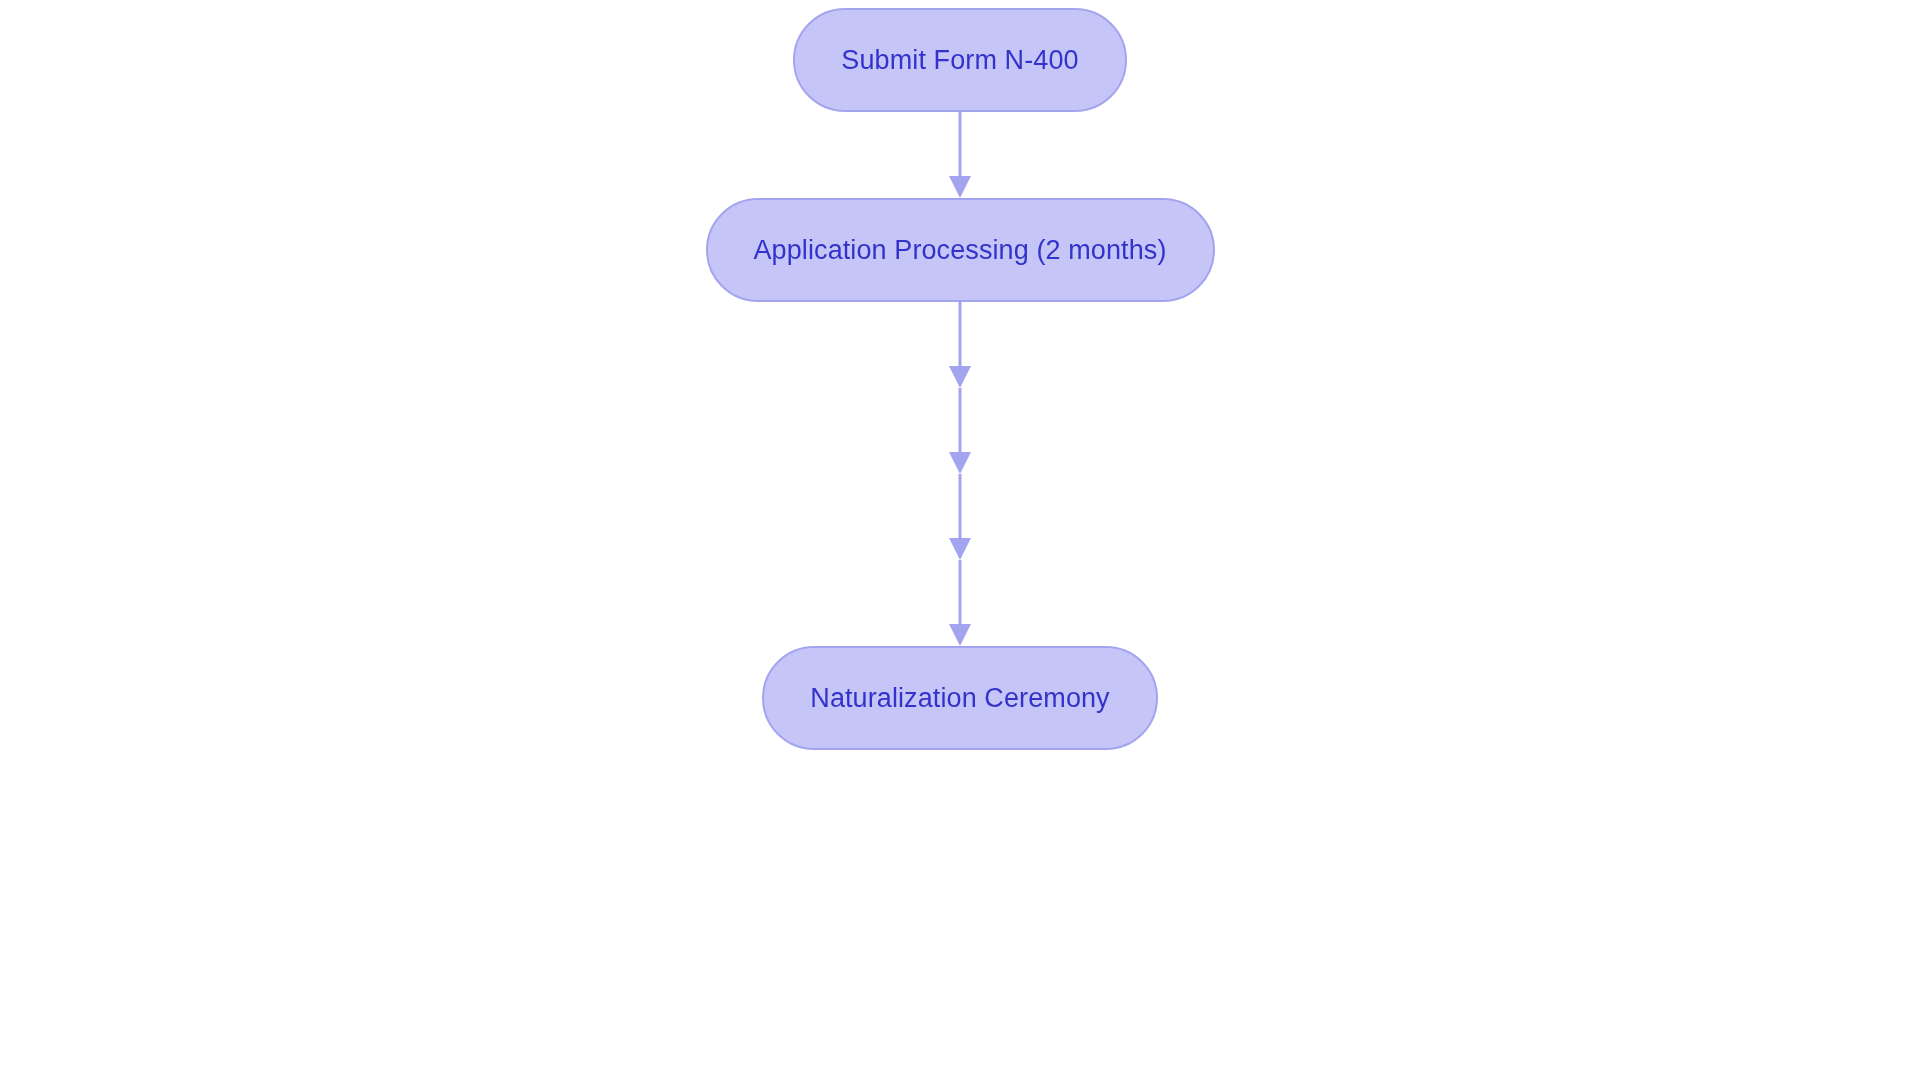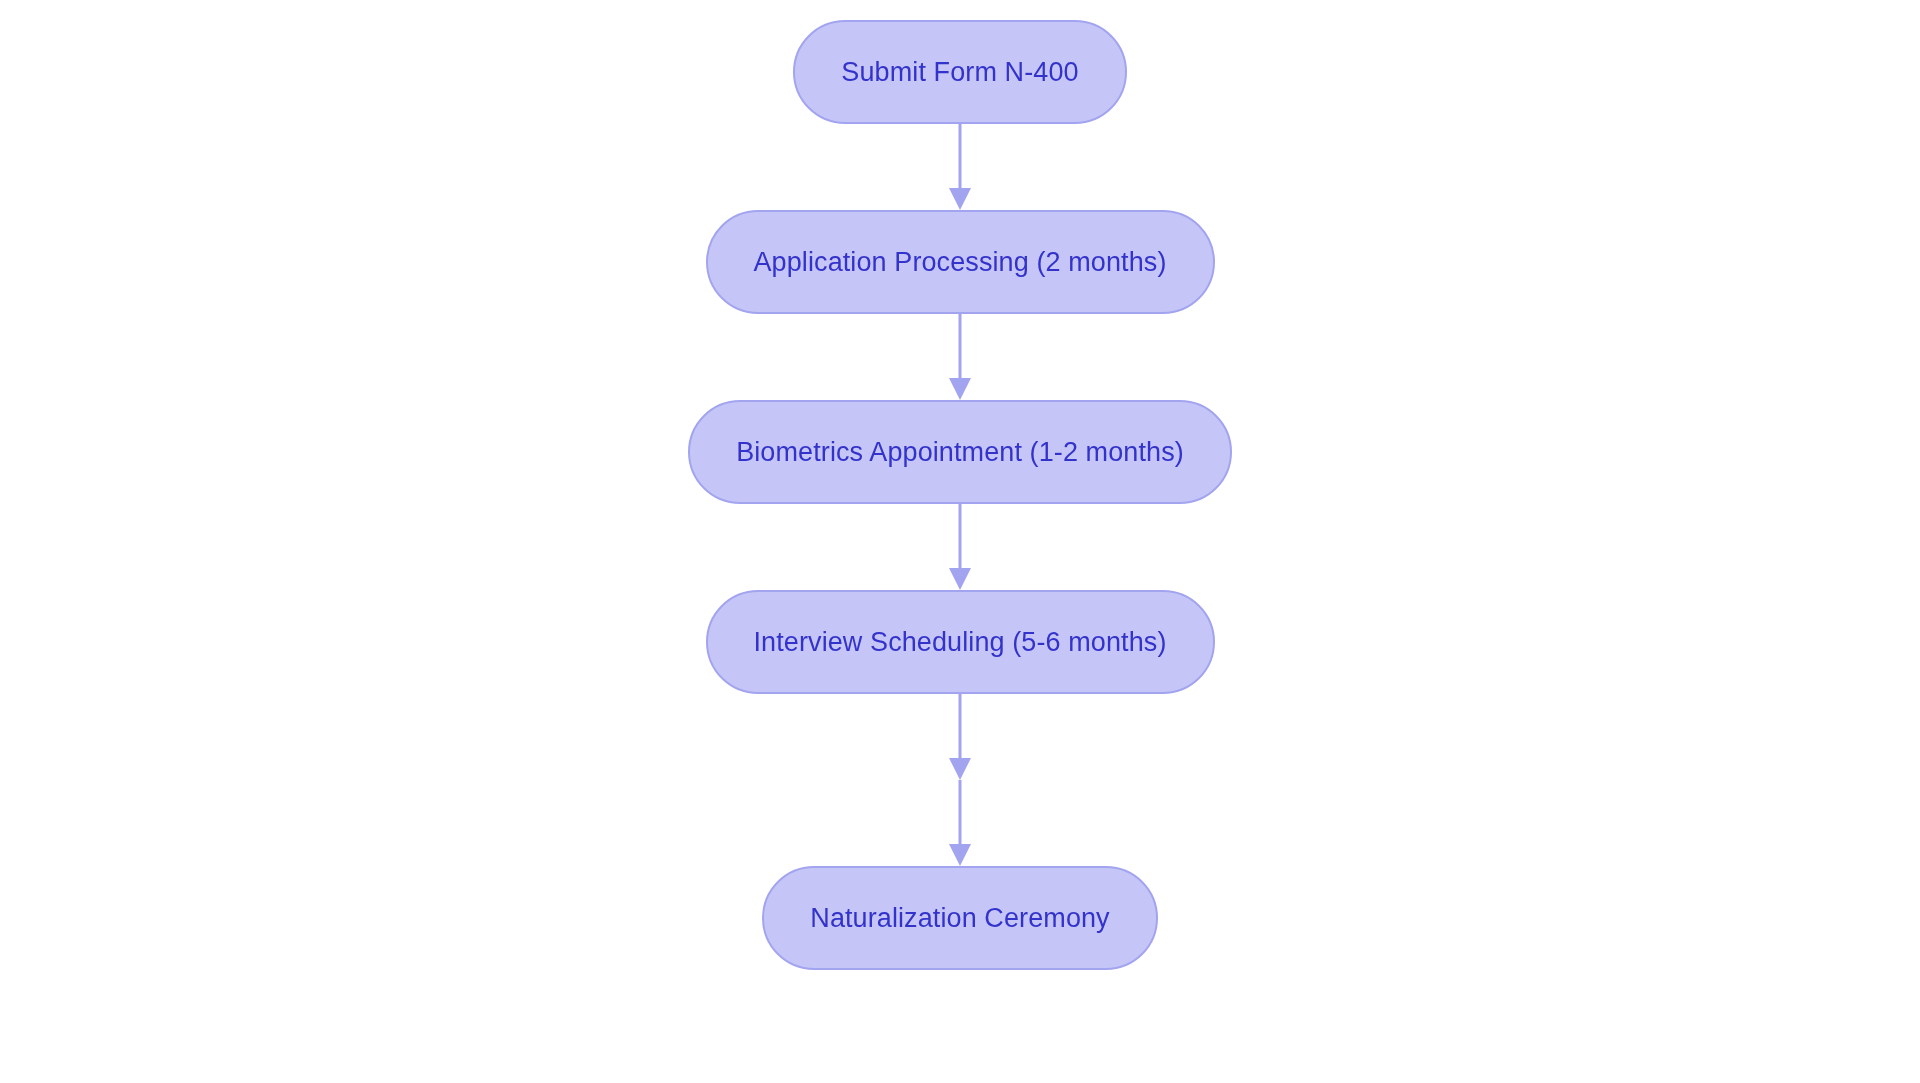--- a/index.html
+++ b/index.html
@@ -16,21 +16,21 @@
   }
 
   #flow-canvas {
     position: relative;
     width: 1920px;
     height: 1083px;
     display: flex;
     flex-direction: column;
     align-items: center;
     justify-content: flex-start;
-    padding-top: 20px;
+    padding-top: 8px;
     box-sizing: border-box;
   }
 
   .flow-node {
     box-sizing: border-box;
     height: 104px;
     border-radius: 52px;
     background: #c5c6f7;
     border: 2px solid #a3a4ef;
     display: flex;
@@ -93,32 +93,26 @@
 
   <div class="flow-node">
     <span class="flow-node-label">Application Processing (2 months)</span>
   </div>
 
   <div class="flow-connector">
     <span class="conn-line"></span>
     <span class="conn-head"></span>
   </div>
 
-  <div class="flow-node">
-    <span class="flow-node-label">Biometrics Appointment (1-2 months)</span>
-  </div>
 
   <div class="flow-connector">
     <span class="conn-line"></span>
     <span class="conn-head"></span>
   </div>
 
-  <div class="flow-node">
-    <span class="flow-node-label">Interview Scheduling (5-6 months)</span>
-  </div>
 
   <div class="flow-connector">
     <span class="conn-line"></span>
     <span class="conn-head"></span>
   </div>
 
 
   <div class="flow-connector">
     <span class="conn-line"></span>
     <span class="conn-head"></span>

